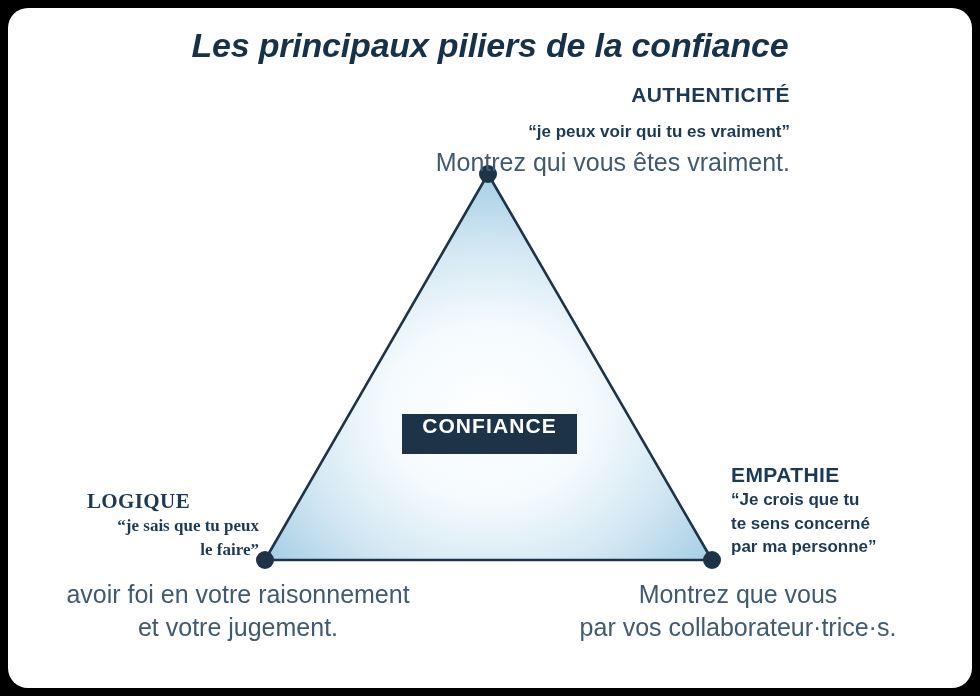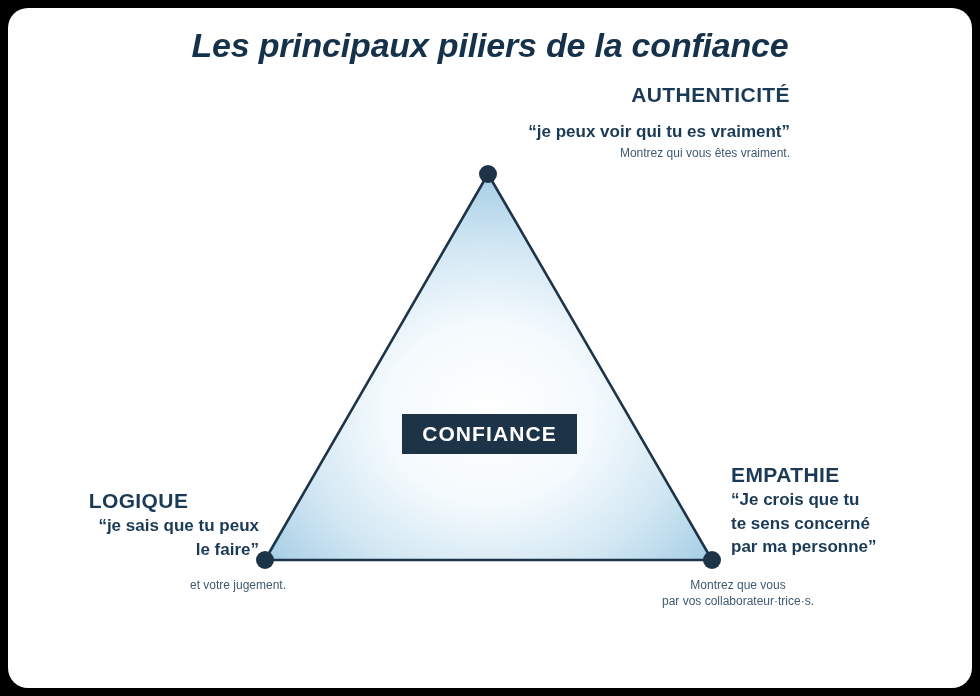--- a/index.html
+++ b/index.html
@@ -65,21 +65,21 @@
     color: #1b3a55;
     line-height: 1.15;
   }
   .pillar-quote {
     font-size: 17px;
     font-weight: bold;
     color: #1b3a55;
     line-height: 1.26;
   }
   .pillar-desc {
-    font-size: 12px;
+    font-size: 25px;
     font-weight: normal;
     color: #3f5a71;
     line-height: 1.32;
   }
 
   
   #top-block {
     position: absolute;
     left: 182px;
     top: 75px;
@@ -89,20 +89,21 @@
   #top-block .pillar-quote { margin-top: 14px; }
   #top-block .pillar-desc  { margin-top: 3px; }
 
   
   #left-label-block {
     position: absolute;
     left: 10px;
     top: 481px;
     width: 241px;
     text-align: right;
+    font-family: Liberation Serif, serif;
   }
   #left-label-block .pillar-name { text-align: center; }
   #left-label-block .pillar-quote { margin-top: 2px; }
 
   #left-desc-block {
     position: absolute;
     left: 40px;
     top: 570px;
     width: 380px;
     text-align: center;
@@ -129,21 +130,21 @@
 
   
   #confiance-badge {
     position: absolute;
     left: 394px;
     top: 406px;
     width: 175px;
     height: 40px;
     background: #1d3448;
     display: flex;
-    align-items: center;
+    align-items: flex-start;
     justify-content: center;
   }
   #confiance-badge span {
     color: #ffffff;
     font-size: 21px;
     font-weight: bold;
     letter-spacing: 1.1px;
   }
 </style>
 </head>
@@ -176,20 +177,21 @@
       <div class="pillar-desc">Montrez qui vous êtes vraiment.</div>
     </div>
 
     <div id="left-label-block">
       <div class="pillar-name">LOGIQUE</div>
       <div class="pillar-quote">“je sais que tu peux</div>
       <div class="pillar-quote">le faire”</div>
     </div>
 
     <div id="left-desc-block">
+      <div class="pillar-desc">avoir foi en votre raisonnement</div>
       <div class="pillar-desc">et votre jugement.</div>
     </div>
 
     <div id="right-label-block">
       <div class="pillar-name">EMPATHIE</div>
       <div class="pillar-quote">“Je crois que tu</div>
       <div class="pillar-quote">te sens concerné</div>
       <div class="pillar-quote">par ma personne”</div>
     </div>
 

